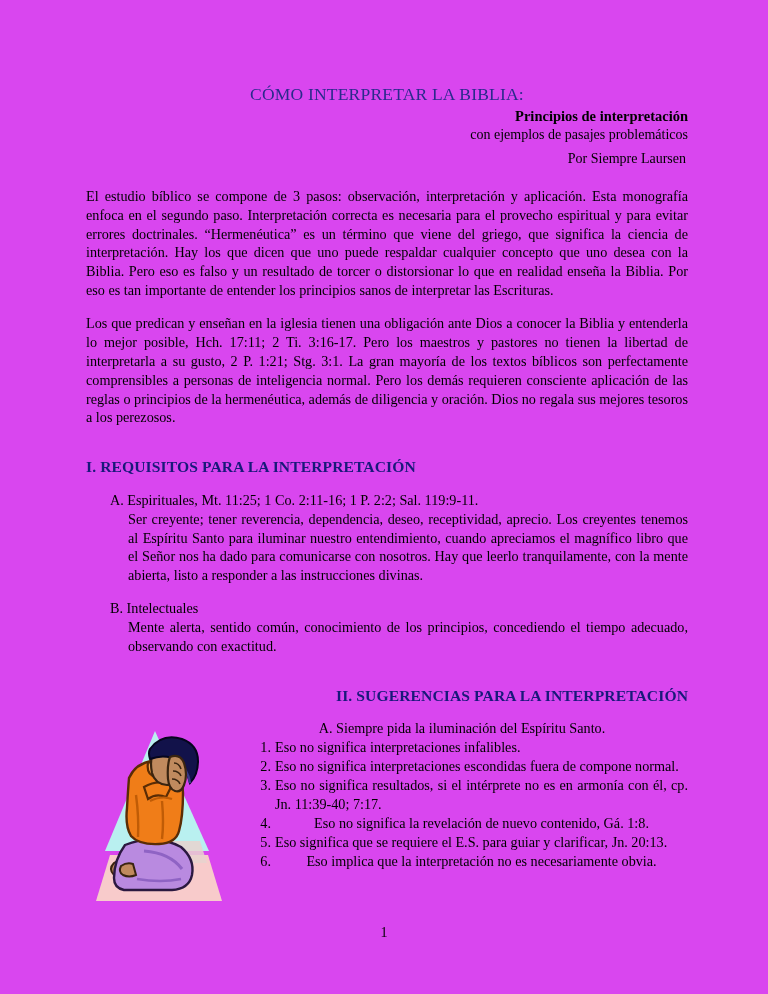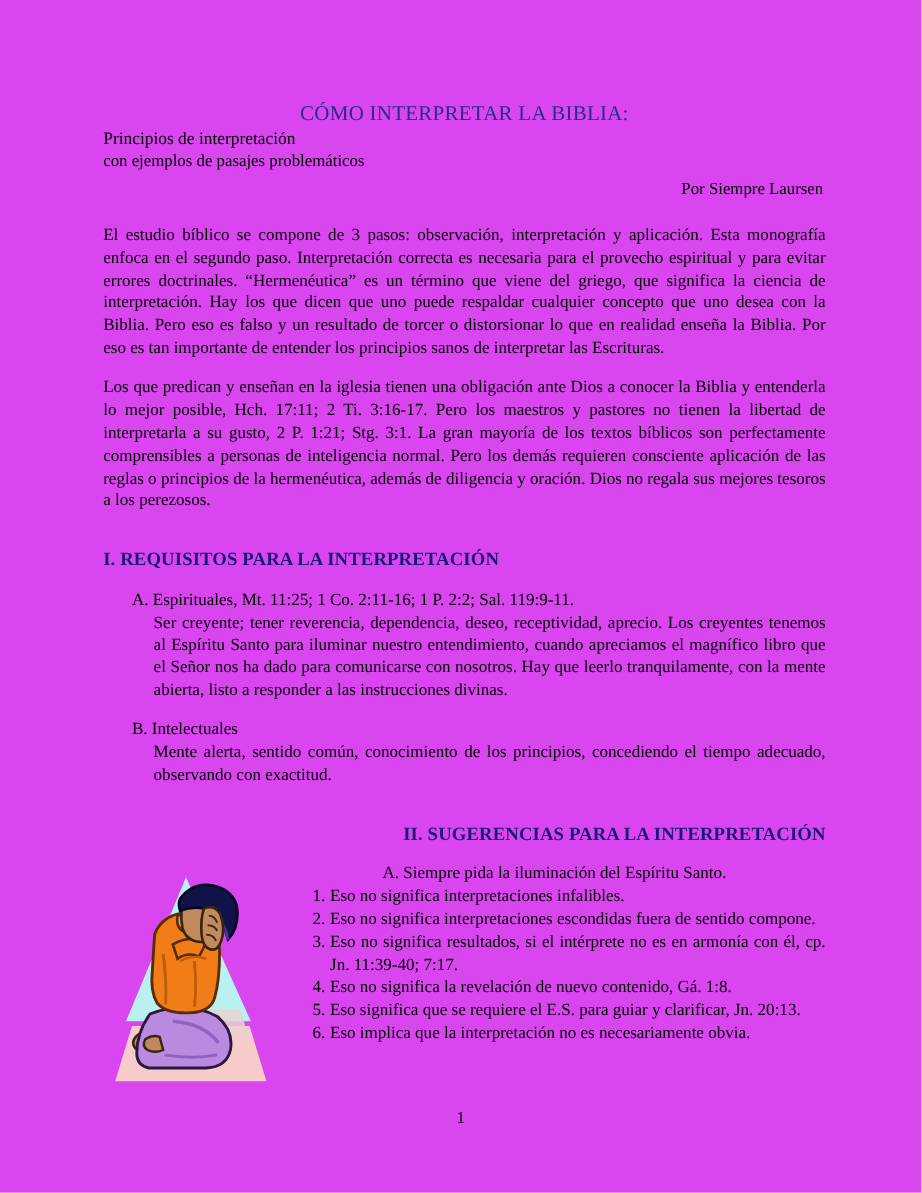--- a/index.html
+++ b/index.html
@@ -30,28 +30,28 @@
   
   .doc-title {
     text-align: center;
     font-size: 17.5px;
     letter-spacing: .2px;
     line-height: 1.2;
     margin: 0 0 2px 0;
     font-weight: normal;
   }
   .doc-subtitle {
-    text-align: left;
+    text-align: right;
     font-size: 14.5px;
-    font-weight: normal;
+    font-weight: bold;
     line-height: 1.25;
     margin: 0 0 1px 0;
   }
   .doc-subsubtitle {
-    text-align: left;
+    text-align: right;
     font-size: 14px;
     line-height: 1.25;
     margin: 0 0 2px 0;
   }
   .doc-author {
     text-align: right;
     font-size: 14px;
     line-height: 1.3;
     margin: 6px 0 0 0;
     padding-right: 2px;
@@ -125,21 +125,21 @@
     width: 17px;
     flex: 0 0 17px;
     text-align: right;
     padding-right: 4px;
     box-sizing: border-box;
   }
   .numlist li .txt {
     flex: 1 1 auto;
     text-align: justify;
   }
-  .numlist li.tight .txt { text-align: left; }
+  .numlist li.tight .txt { text-align: center; }
 
   
   .page-number {
     position: absolute;
     left: 0;
     right: 0;
     top: 925px;
     text-align: center;
     font-size: 14px;
   }
@@ -229,21 +229,21 @@
 
       <div class="sec2-list">
         <div class="item-a">A. Siempre pida la iluminación del Espíritu Santo.</div>
         <ul class="numlist">
           <li>
             <span class="num">1.</span>
             <span class="txt">Eso no significa interpretaciones infalibles.</span>
           </li>
           <li>
             <span class="num">2.</span>
-            <span class="txt">Eso no significa interpretaciones escondidas fuera de sentido compone.</span>
+            <span class="txt">Eso no significa interpretaciones escondidas fuera de compone normal.</span>
           </li>
           <li>
             <span class="num">3.</span>
             <span class="txt">Eso no significa resultados, si el intérprete no es en armonía con él, cp. Jn. 11:39-40; 7:17.</span>
           </li>
           <li class="tight">
             <span class="num">4.</span>
             <span class="txt">Eso no significa la revelación de nuevo contenido, Gá. 1:8.</span>
           </li>
           <li>

